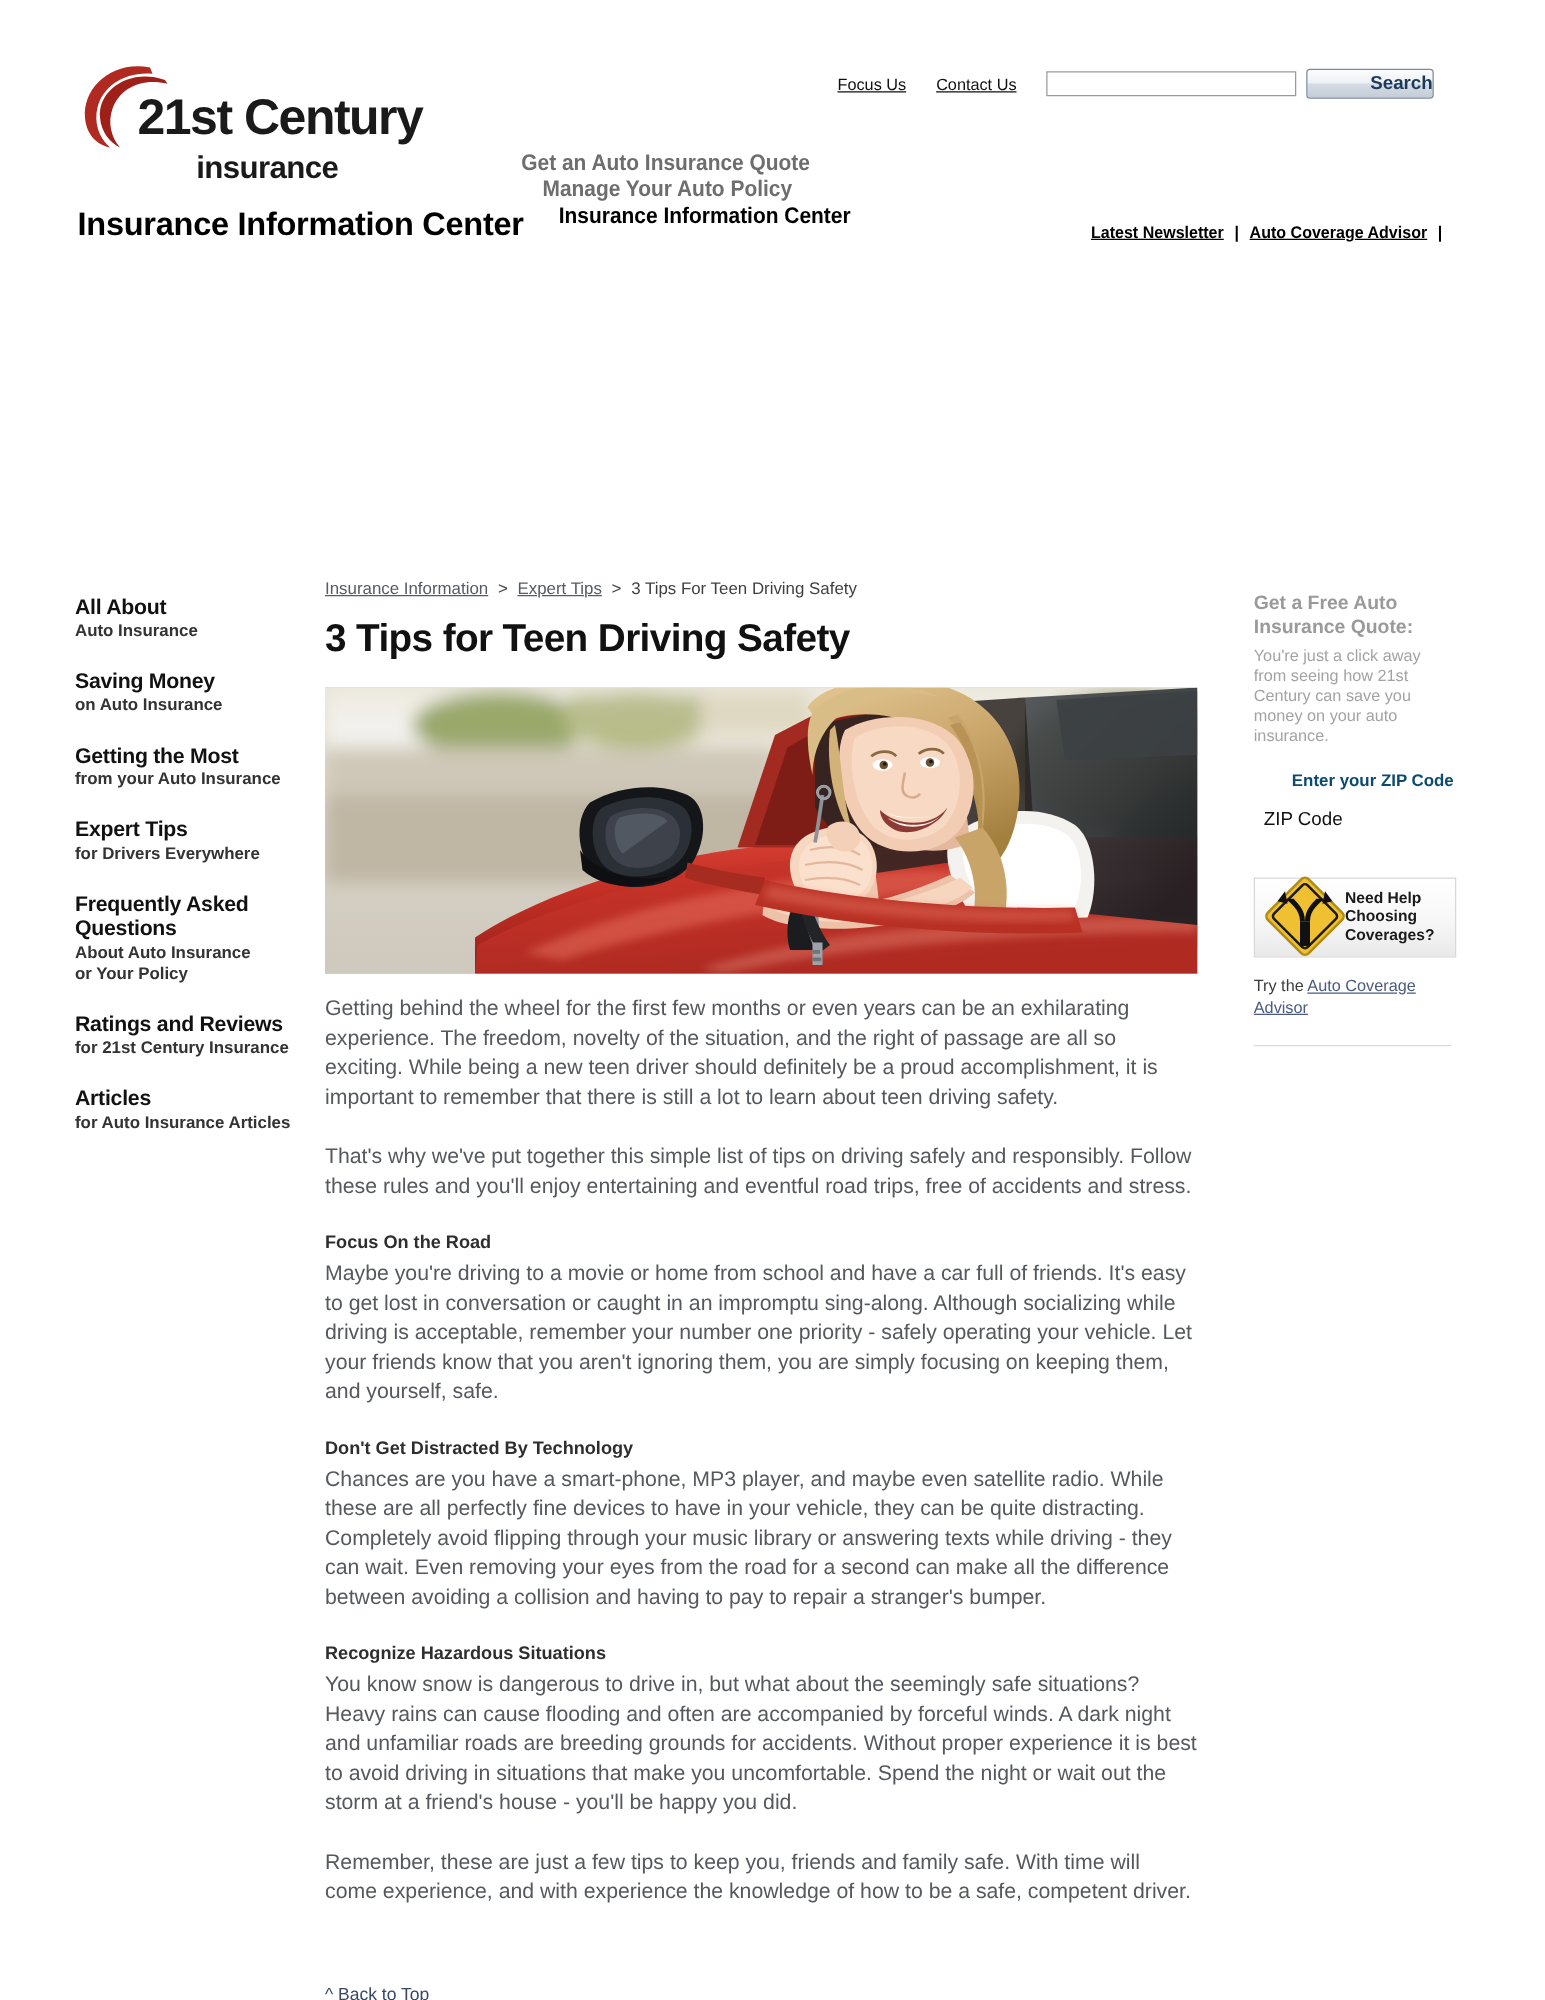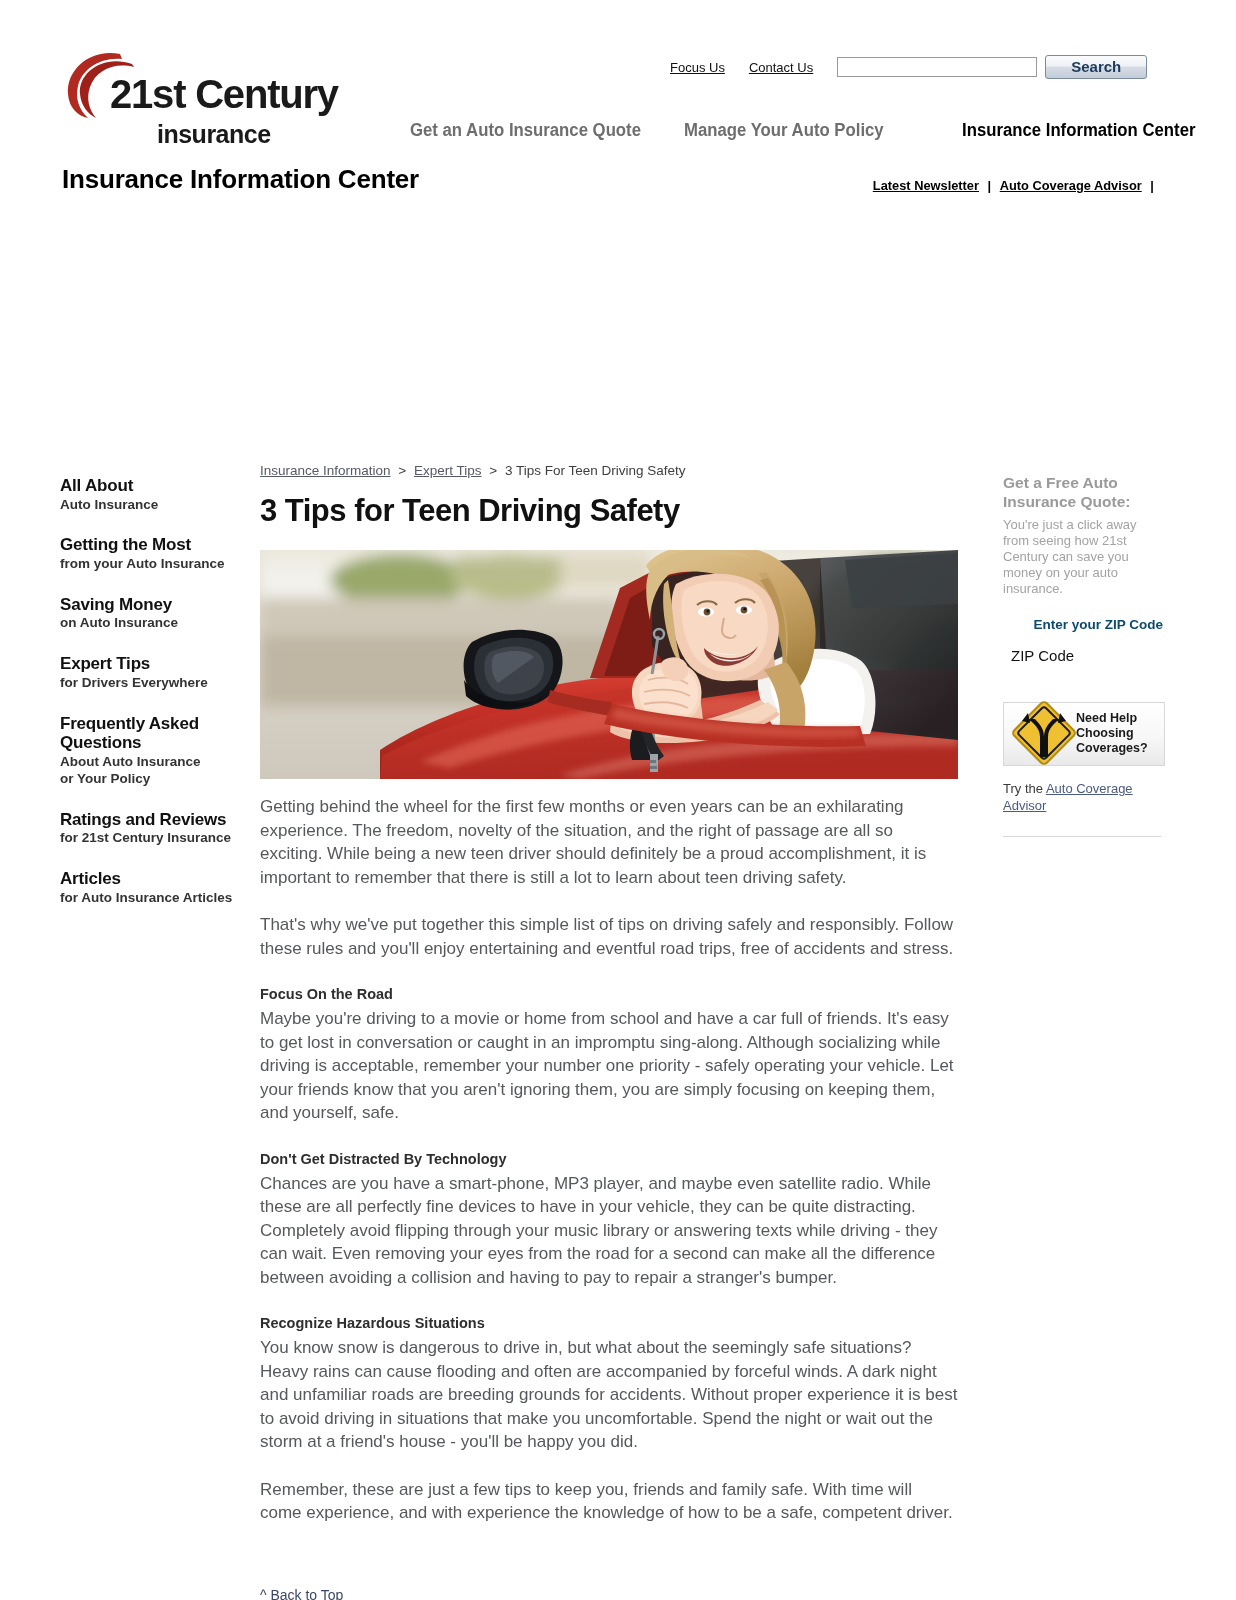--- a/index.html
+++ b/index.html
@@ -99,28 +99,30 @@
     border: 1px solid #7b8a9c;
     border-radius: 3px;
     background: linear-gradient(to bottom, #fbfcfd 0%, #eef1f5 45%, #d6dce4 52%, #c3ccd8 100%);
     color: #1b3a5c;
     font-size: 15px;
     font-weight: bold;
     font-family: "Liberation Sans", sans-serif;
     cursor: pointer;
     line-height: 22px;
     padding: 0;
+    text-align: right;
   }
 
   .main-nav {
     position: absolute;
     left: 410px;
     top: 120px;
     display: flex;
     align-items: center;
+    flex-direction: column;
   }
   .nav-item {
     font-size: 18px;
     font-weight: bold;
     color: #6e6e6e;
     white-space: nowrap;
     transform: scaleX(0.93);
     transform-origin: left center;
     cursor: pointer;
     margin-right: 26px;
@@ -390,26 +392,26 @@
   </div>
 
   <div class="content">
 
     <div class="left-nav">
       <div class="ln-item">
         <div class="ln-title">All About</div>
         <div class="ln-sub">Auto Insurance</div>
       </div>
       <div class="ln-item">
+        <div class="ln-title">Saving Money</div>
+        <div class="ln-sub">on Auto Insurance</div>
+      </div>
+      <div class="ln-item">
         <div class="ln-title">Getting the Most</div>
         <div class="ln-sub">from your Auto Insurance</div>
-      </div>
-      <div class="ln-item">
-        <div class="ln-title">Saving Money</div>
-        <div class="ln-sub">on Auto Insurance</div>
       </div>
       <div class="ln-item">
         <div class="ln-title">Expert Tips</div>
         <div class="ln-sub">for Drivers Everywhere</div>
       </div>
       <div class="ln-item">
         <div class="ln-title" style="width:150px">Frequently Asked Questions</div>
         <div class="ln-sub" style="white-space:pre-line">About Auto Insurance
 or Your Policy</div>
       </div>

